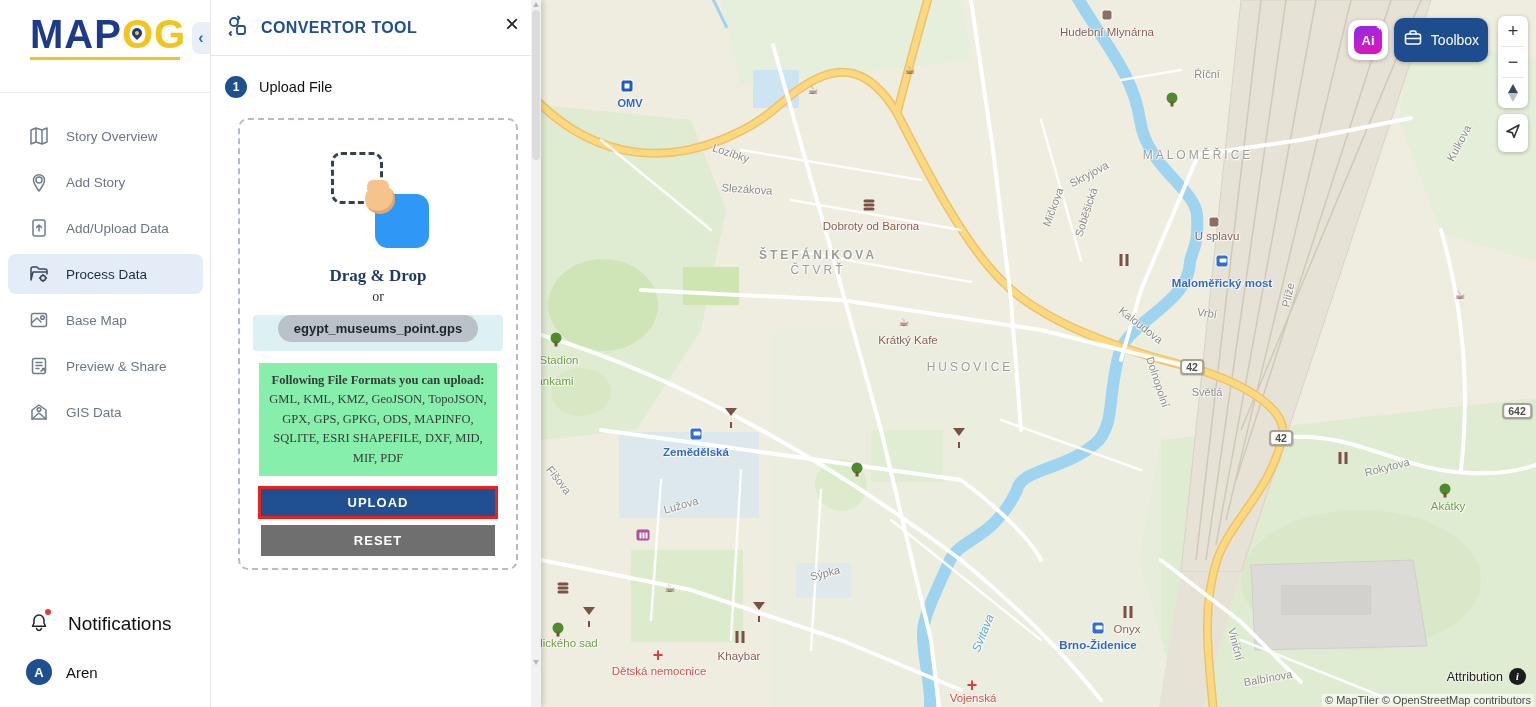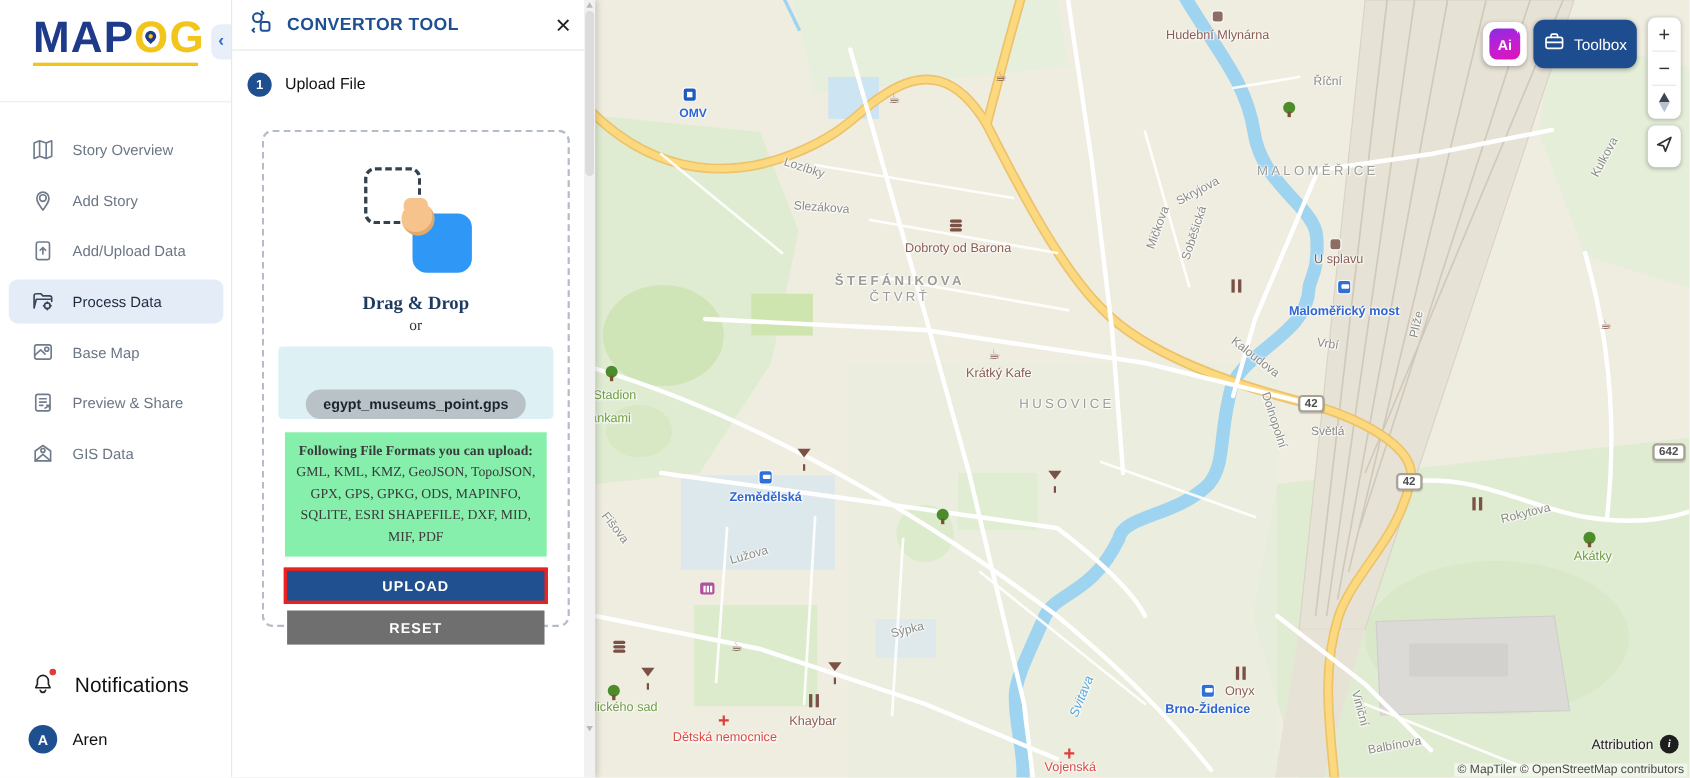--- a/index.html
+++ b/index.html
@@ -29,35 +29,35 @@
   .notif-row { display:flex; align-items:center; padding:12px 0 12px 28px; color:#111; cursor:pointer; }
   .notif-row .nicon { position:relative; margin-right:18px; }
   .red-dot { position:absolute; right:-1px; top:-2px; width:6px; height:6px; background:#e53935; border-radius:50%; }
   .notif-label { font-size:19px; }
   .user-row { display:flex; align-items:center; padding:10px 0 22px 26px; cursor:pointer; }
   .avatar { width:26px; height:26px; border-radius:50%; background:#1e4f91; color:#fff; font-size:13px; font-weight:700; display:flex; align-items:center; justify-content:center; margin-right:14px; }
   .user-name { font-size:15px; color:#111; }
 
   
   .panel { position:absolute; left:211px; top:0; width:330px; height:707px; background:#fff; box-shadow:2px 0 6px rgba(0,0,0,.18); z-index:20; }
-  .panel-header { position:relative; height:46px; border-bottom:1px solid #e6e6e6; display:flex; align-items:center; padding-left:14px; }
+  .panel-header { position:relative; height:56px; border-bottom:1px solid #e6e6e6; display:flex; align-items:center; padding-left:14px; }
   .panel-title { color:#1e4f91; font-size:16px; font-weight:700; letter-spacing:.4px; margin-left:12px; }
   .close-btn { position:absolute; right:22px; top:12px; font-size:24px; color:#222; cursor:pointer; line-height:24px; }
   .step-row { display:flex; align-items:center; margin:20px 0 0 14px; }
   .step-circle { width:22px; height:22px; border-radius:50%; background:#1e4f91; color:#fff; font-size:12px; font-weight:700; display:flex; align-items:center; justify-content:center; }
   .step-label { margin-left:12px; font-size:14.5px; color:#111; }
   .dropzone { position:absolute; left:27px; top:118px; width:280px; height:452px; border:2px dashed #b4bcc8; border-radius:10px; }
   .dd-art { position:relative; width:110px; height:100px; margin:32px auto 0; }
   .dd-dash { position:absolute; left:8px; top:0; width:52px; height:52px; border:3px dashed #33424f; border-radius:10px; }
   .dd-blue { position:absolute; right:4px; bottom:4px; width:54px; height:54px; background:#2f97f5; border-radius:13px; }
   .dd-hand { position:absolute; left:42px; top:32px; width:30px; height:30px; background:#f7c38c; border-radius:50%; box-shadow:inset -2px -3px 0 rgba(197,138,70,.45); }
   .dd-hand::before { content:""; position:absolute; left:2px; top:-4px; width:22px; height:10px; background:#f7c38c; border-radius:6px 6px 0 0; }
   .dd-title { text-align:center; font-family:"Liberation Serif",serif; font-size:17px; font-weight:700; color:#1e3a5f; margin-top:14px; }
   .dd-or { text-align:center; font-family:"Liberation Serif",serif; font-size:14px; color:#333; margin-top:3px; }
-  .file-box { margin:10px auto 0; width:250px; height:66px; background:#ddf1f5; border-radius:4px; display:flex; align-items:flex-end; justify-content:center; }
+  .file-box { margin:10px auto 0; width:250px; height:36px; background:#ddf1f5; border-radius:4px; display:flex; align-items:flex-start; justify-content:center; }
   .file-pill { background:#b9c2c6; border-radius:15px; padding:6px 16px; font-size:13px; font-weight:700; color:#1d2430; }
   .formats-box { margin:12px auto 0; width:238px; background:#86efac; padding:8px 6px; font-family:"Liberation Serif",serif; font-size:12.5px; color:#3a3a3a; text-align:center; line-height:1.55; }
   .formats-head { font-weight:700; }
   .upload-btn { margin:10px auto 0; width:240px; height:33px; background:#20508f; border:3px solid #e8231f; color:#fff; font-size:13px; font-weight:700; letter-spacing:1px; display:flex; align-items:center; justify-content:center; cursor:pointer; }
   .reset-btn { margin:6px auto 0; width:234px; height:31px; background:#6f6f6f; color:#fff; font-size:13px; font-weight:700; letter-spacing:1px; display:flex; align-items:center; justify-content:center; cursor:pointer; }
   .panel-scrollbar { position:absolute; right:0; top:0; width:10px; height:707px; background:#f1f1f1; }
   .sb-up { position:absolute; top:2px; left:2px; width:0; height:0; border-left:3px solid transparent; border-right:3px solid transparent; border-bottom:5px solid #b9b9b9; }
   .sb-down { position:absolute; bottom:42px; left:2px; width:0; height:0; border-left:3px solid transparent; border-right:3px solid transparent; border-top:5px solid #b9b9b9; }
   .sb-thumb { position:absolute; top:10px; left:1px; width:8px; height:150px; background:#dcdcdc; border-radius:4px; }
 

